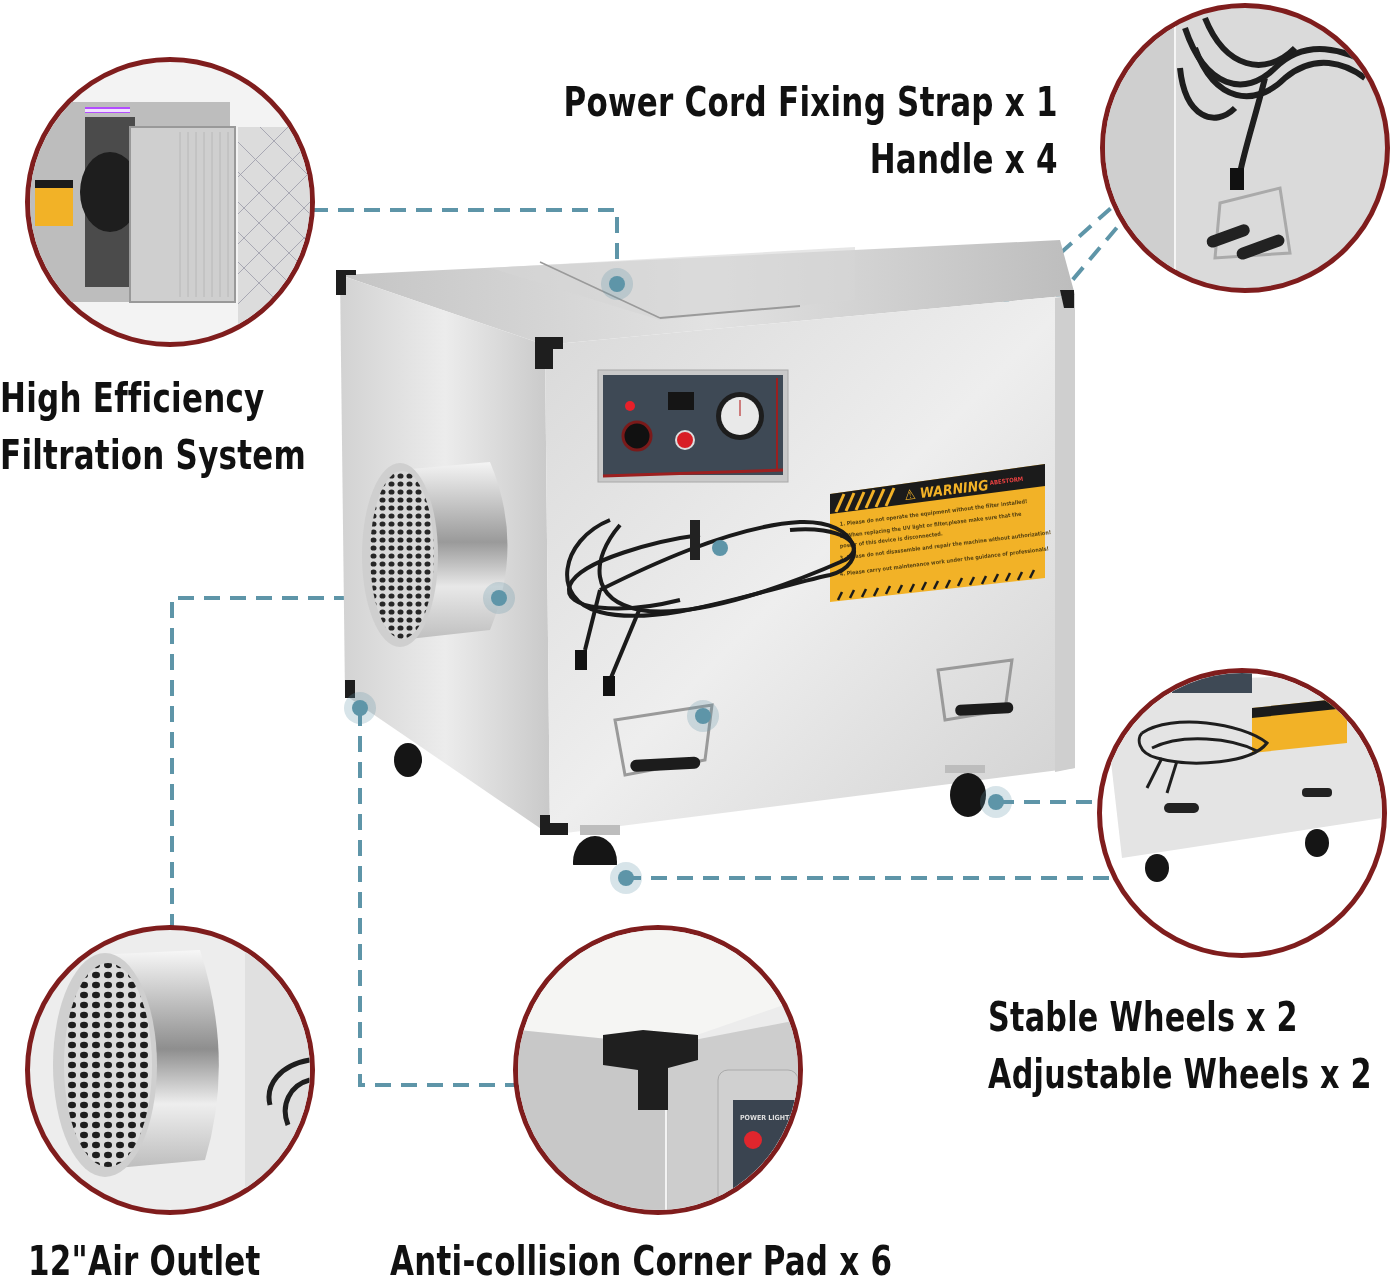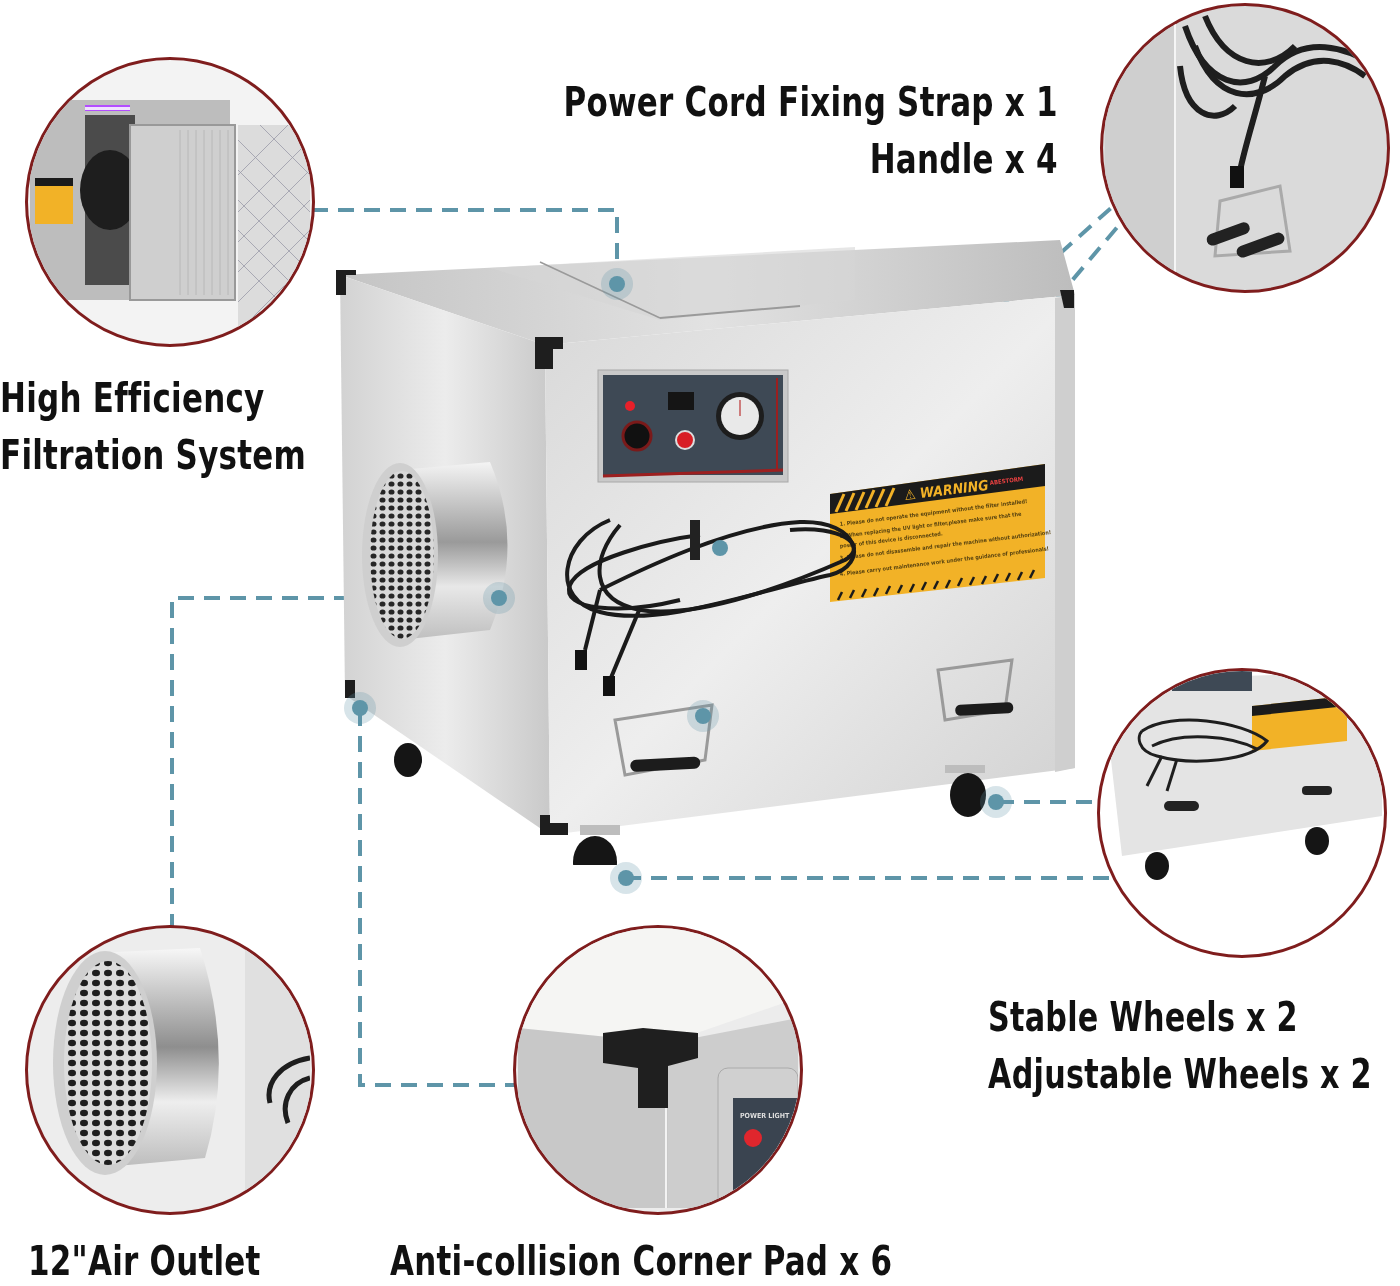--- a/index.html
+++ b/index.html
@@ -3,21 +3,21 @@
 <meta charset="utf-8">
 <style>
   html, body { margin:0; padding:0; background:#ffffff; }
   body { width:1400px; height:1286px; position:relative; overflow:hidden;
          font-family:"DejaVu Sans Condensed","DejaVu Sans","Liberation Sans",sans-serif; }
   .abs { position:absolute; }
   .label { position:absolute; color:#111; font-weight:bold; font-size:40px; line-height:56px;
            letter-spacing:0.3px; white-space:nowrap; transform-origin:left top; }
   .label.right { text-align:right; transform-origin:right top; }
   .label .line { display:block; }
-  .circle { position:absolute; border-radius:50%; border:3px solid #7f1d1d; overflow:hidden;
+  .circle { position:absolute; border-radius:50%; border:5px solid #7f1d1d; overflow:hidden;
             box-sizing:border-box; background:#e9e9e9;text-align:center; }
   svg.overlay { position:absolute; left:0; top:0; }
 </style>
 </head>
 <body>
 
 <svg class="overlay" width="1400" height="1286" viewBox="0 0 1400 1286">
   <g fill="none" stroke="#5e95a8" stroke-width="4" stroke-dasharray="16 10">
 
     <polyline points="312,210 617,210 617,282"></polyline>

